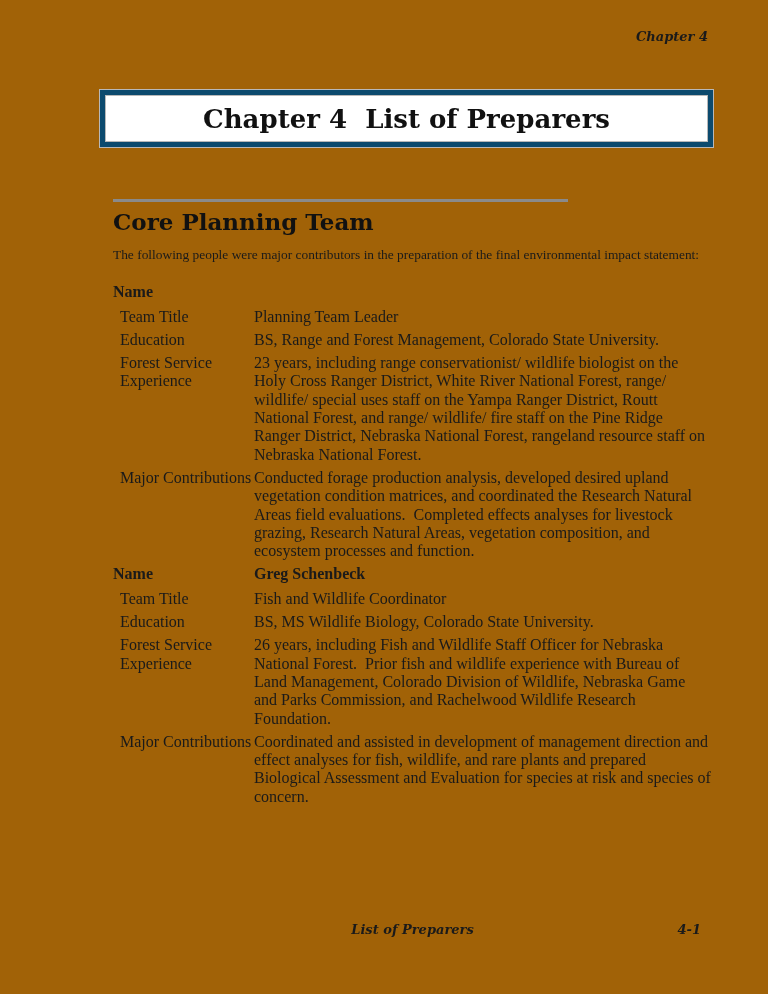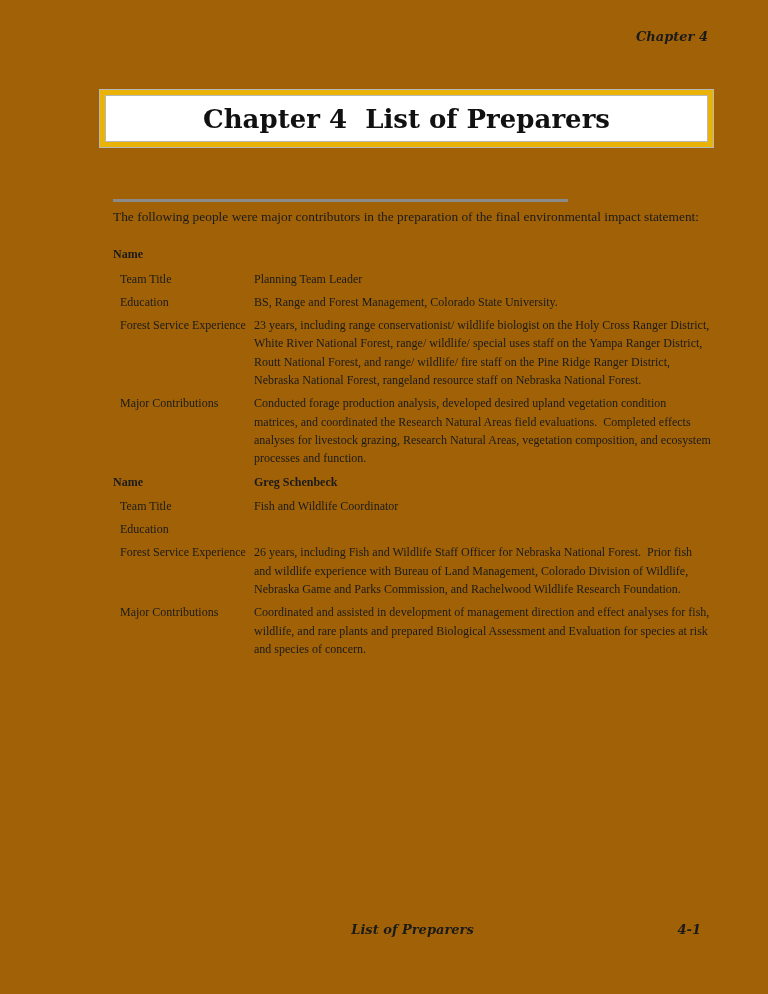--- a/index.html
+++ b/index.html
@@ -22,21 +22,21 @@
     font-weight: bold;
     font-size: 13px;
     color: #1a1a1a;
   }
   .chapter-box {
     position: absolute;
     left: 100px;
     top: 90px;
     width: 613px;
     height: 57px;
-    border: 5px solid #eab308;
+    border: 5px solid #0c4a6e;
     outline: 1px solid #b8b8b8;
     box-shadow: inset 0 0 0 1px #b8b8b8;
     background: #ffffff;
     display: flex;
     align-items: center;
     justify-content: center;
   }
   .chapter-box-title {
     font-family: "DejaVu Serif", serif;
     font-weight: bold;
@@ -64,21 +64,21 @@
     margin-bottom: 10px;
     color: #111111;
   }
   .intro {
     font-size: 13.4px;
     line-height: 18.3px;
     margin-bottom: 19px;
   }
   .row {
     display: flex;
-    font-size: 12px;
+    font-size: 16px;
     line-height: 18.3px;
     margin-bottom: 5px;
   }
   .row .lbl { flex: 0 0 141px; width: 141px; }
   .row.sub .lbl { flex-basis: 134px; width: 134px; margin-left: 7px; }
   .row .val { flex: 1 1 auto; white-space: pre-wrap; }
   .row.name-row { font-weight: bold; margin-bottom: 6px; }
   .footer {
     position: absolute;
     left: 113px;
@@ -104,20 +104,21 @@
   <div class="running-header">Chapter 4</div>
 
   <div class="chapter-box">
     <div class="chapter-box-title">Chapter 4  List of Preparers</div>
   </div>
 
   <div class="content">
 
     <div class="section-rule"></div>
 
+    <h1 class="section-heading">Core Planning Team</h1>
 
     <p class="intro">The following people were major contributors in the preparation of the final environmental impact statement:</p>
 
     <div class="entry">
       <div class="row name-row">
         <div class="lbl">Name</div>
       </div>
       <div class="row sub">
         <div class="lbl">Team Title</div>
         <div class="val">Planning Team Leader</div>
@@ -140,20 +141,21 @@
       <div class="row name-row">
         <div class="lbl">Name</div>
         <div class="val">Greg Schenbeck</div>
       </div>
       <div class="row sub">
         <div class="lbl">Team Title</div>
         <div class="val">Fish and Wildlife Coordinator</div>
       </div>
       <div class="row sub">
         <div class="lbl">Education</div>
+        <div class="val">BS, MS Wildlife Biology, Colorado State University.</div>
       </div>
       <div class="row sub">
         <div class="lbl">Forest Service Experience</div>
         <div class="val">26 years, including Fish and Wildlife Staff Officer for Nebraska National Forest.  Prior fish and wildlife experience with Bureau of Land Management, Colorado Division of Wildlife, Nebraska Game and Parks Commission, and Rachelwood Wildlife Research Foundation.</div>
       </div>
       <div class="row sub">
         <div class="lbl">Major Contributions</div>
         <div class="val">Coordinated and assisted in development of management direction and effect analyses for fish, wildlife, and rare plants and prepared Biological Assessment and Evaluation for species at risk and species of concern.</div>
       </div>
     </div>

